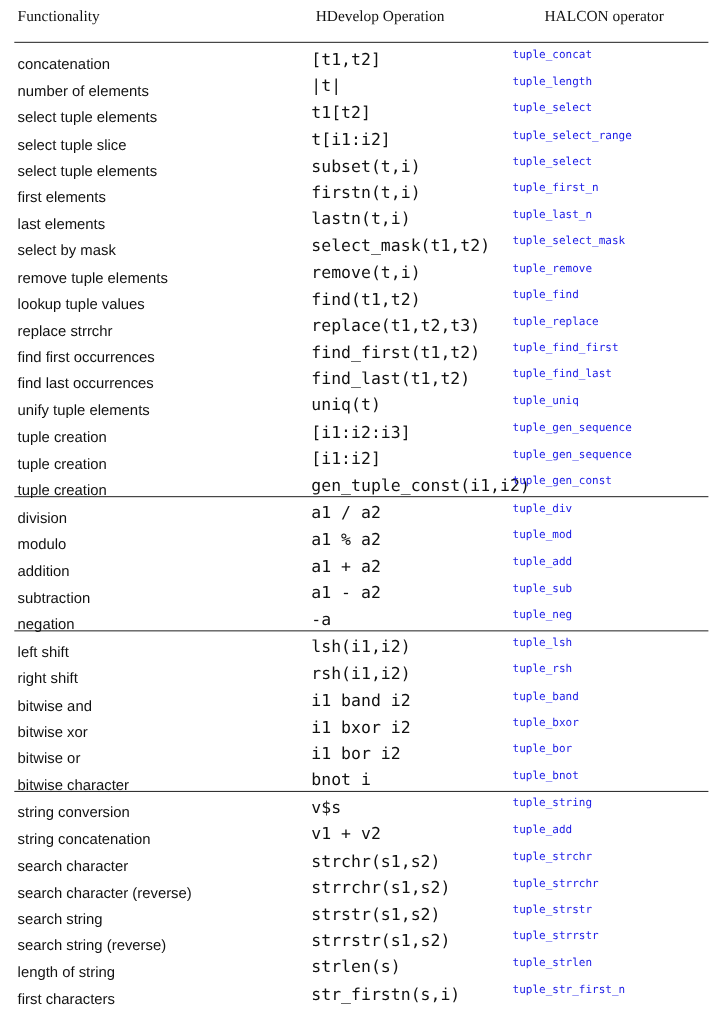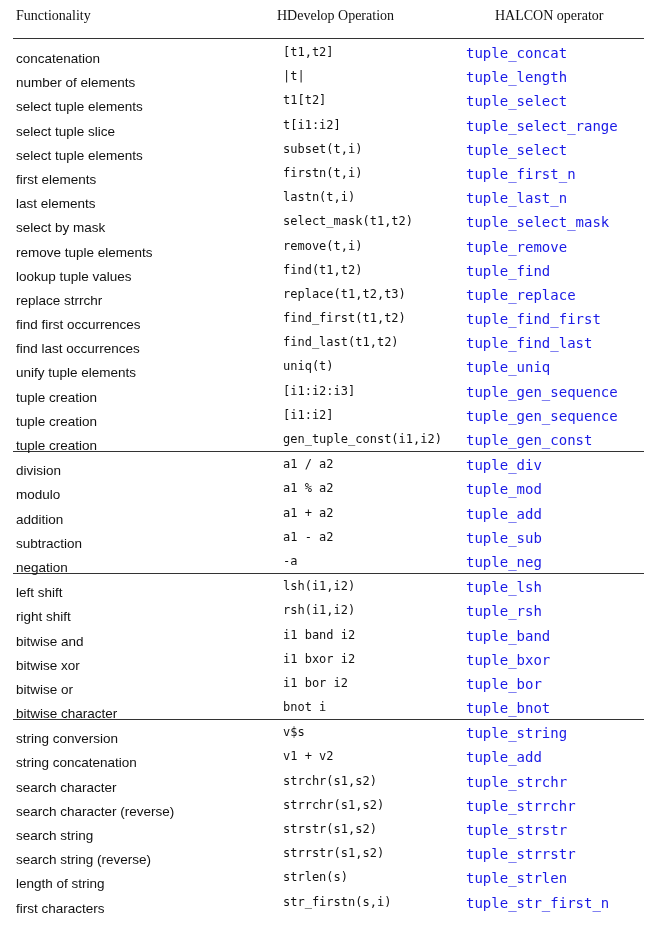--- a/index.html
+++ b/index.html
@@ -4,23 +4,23 @@
   <style>
     html, body { margin: 0; padding: 0; background: #ffffff; }
     body { width: 658px; height: 942px; position: relative; overflow: hidden; }
     .table { position: absolute; left: 13px; top: 0; width: 631px; }
     .hdr { position: relative; height: 38px; border-bottom: 1.3px solid #333; text-decoration: underline; }
     .hdr span { position: absolute; top: 8px; font-family: "Liberation Serif", serif; font-size: 14px; color: #111; }
     .section { border-bottom: 1.3px solid #333; }
     .section.last { border-bottom: none; }
     .row { position: relative; height: 24.2px; }
     .c1 { position: absolute; left: 3px; top: 11px; font-family: Liberation Sans, sans-serif; font-size: 13.5px; color: #111; white-space: nowrap; }
-    .c2 { position: absolute; left: 270px; top: 5px; font-family: "DejaVu Sans Mono", monospace; font-size: 12px; color: #111; white-space: pre; }
-    .c3 { position: absolute; left: 453px; top: 5px; font-family: "DejaVu Sans Mono", monospace; font-size: 14px; color: #1a1ae6; white-space: nowrap; }
-    .h1 { left: 3px; } .h2 { left: 264px; text-align: center; } .h3 { left: 453px; margin-left: 29px; }
+    .c2 { position: absolute; left: 270px; top: 5px; font-family: "DejaVu Sans Mono", monospace; font-size: 15px; color: #111; white-space: pre; }
+    .c3 { position: absolute; left: 453px; top: 5px; font-family: "DejaVu Sans Mono", monospace; font-size: 10px; color: #1a1ae6; white-space: nowrap; }
+    .h1 { left: 3px; } .h2 { left: 274px; text-align: center; } .h3 { left: 453px; margin-left: 29px; }
   </style>
 </head>
 <body>
 
 <div class="table">
   <div class="hdr">
     <span class="h1">Functionality</span>
     <span class="h2">HDevelop Operation</span>
     <span class="h3">HALCON operator</span>
   </div>

